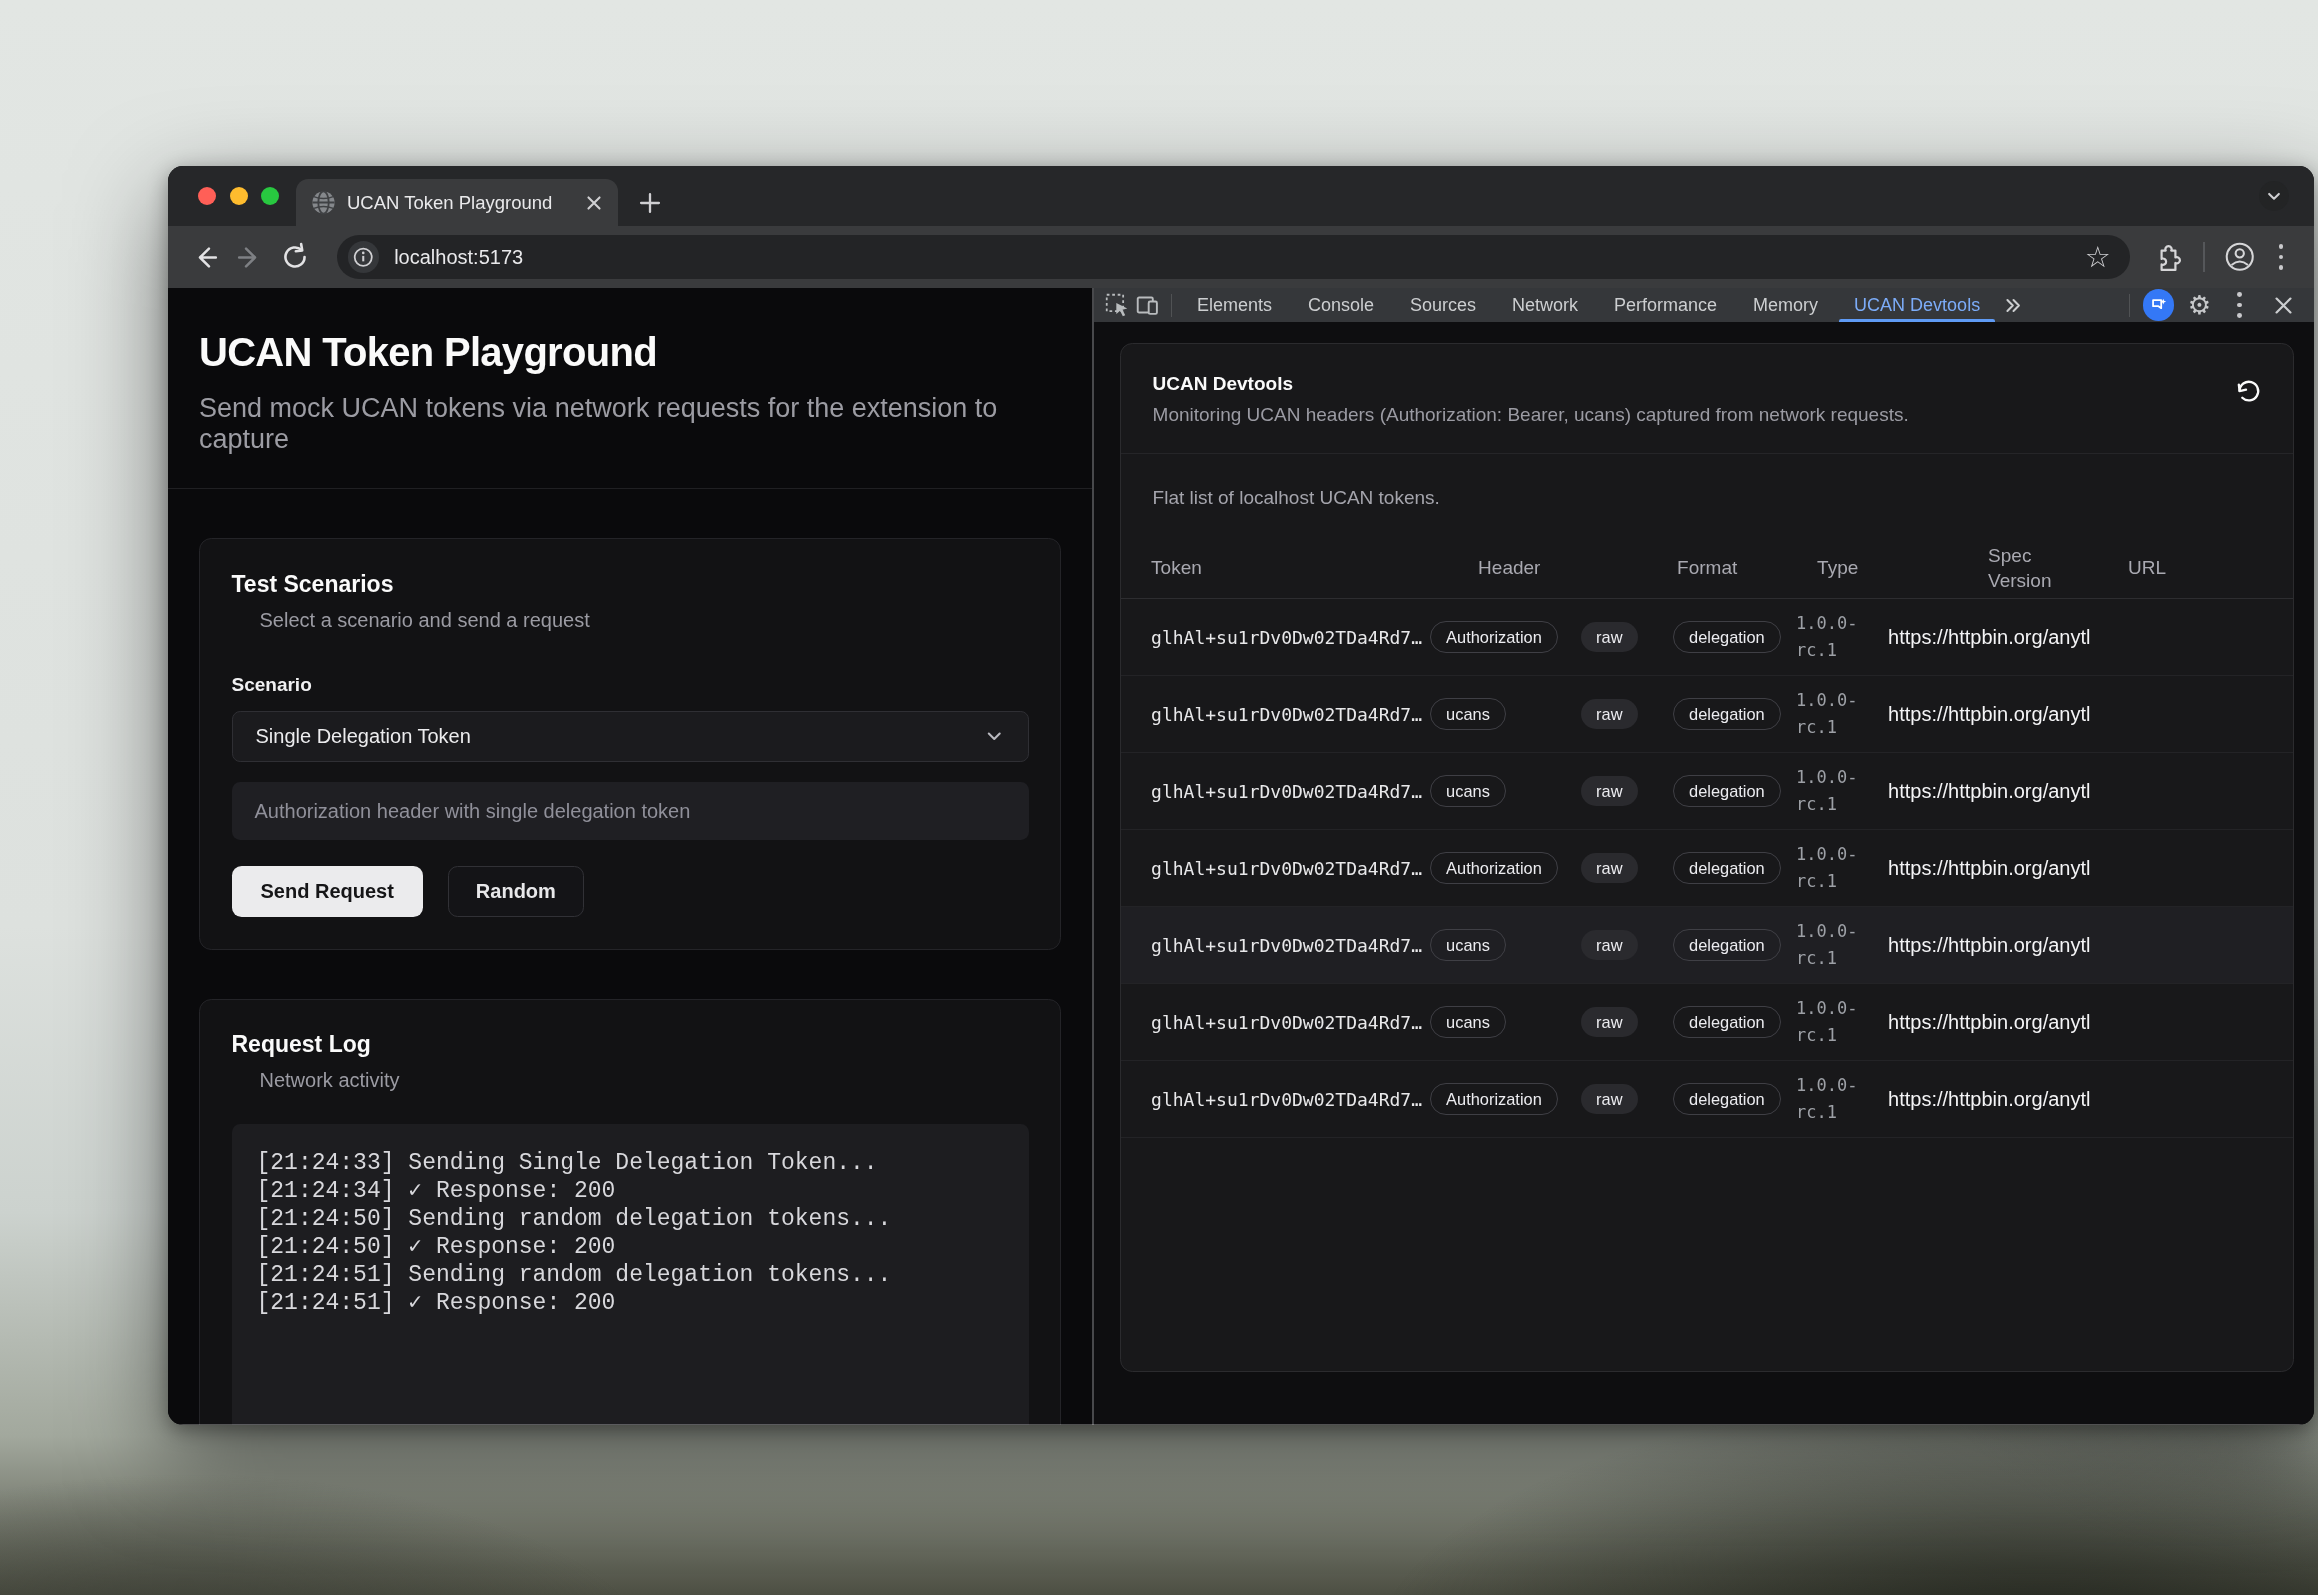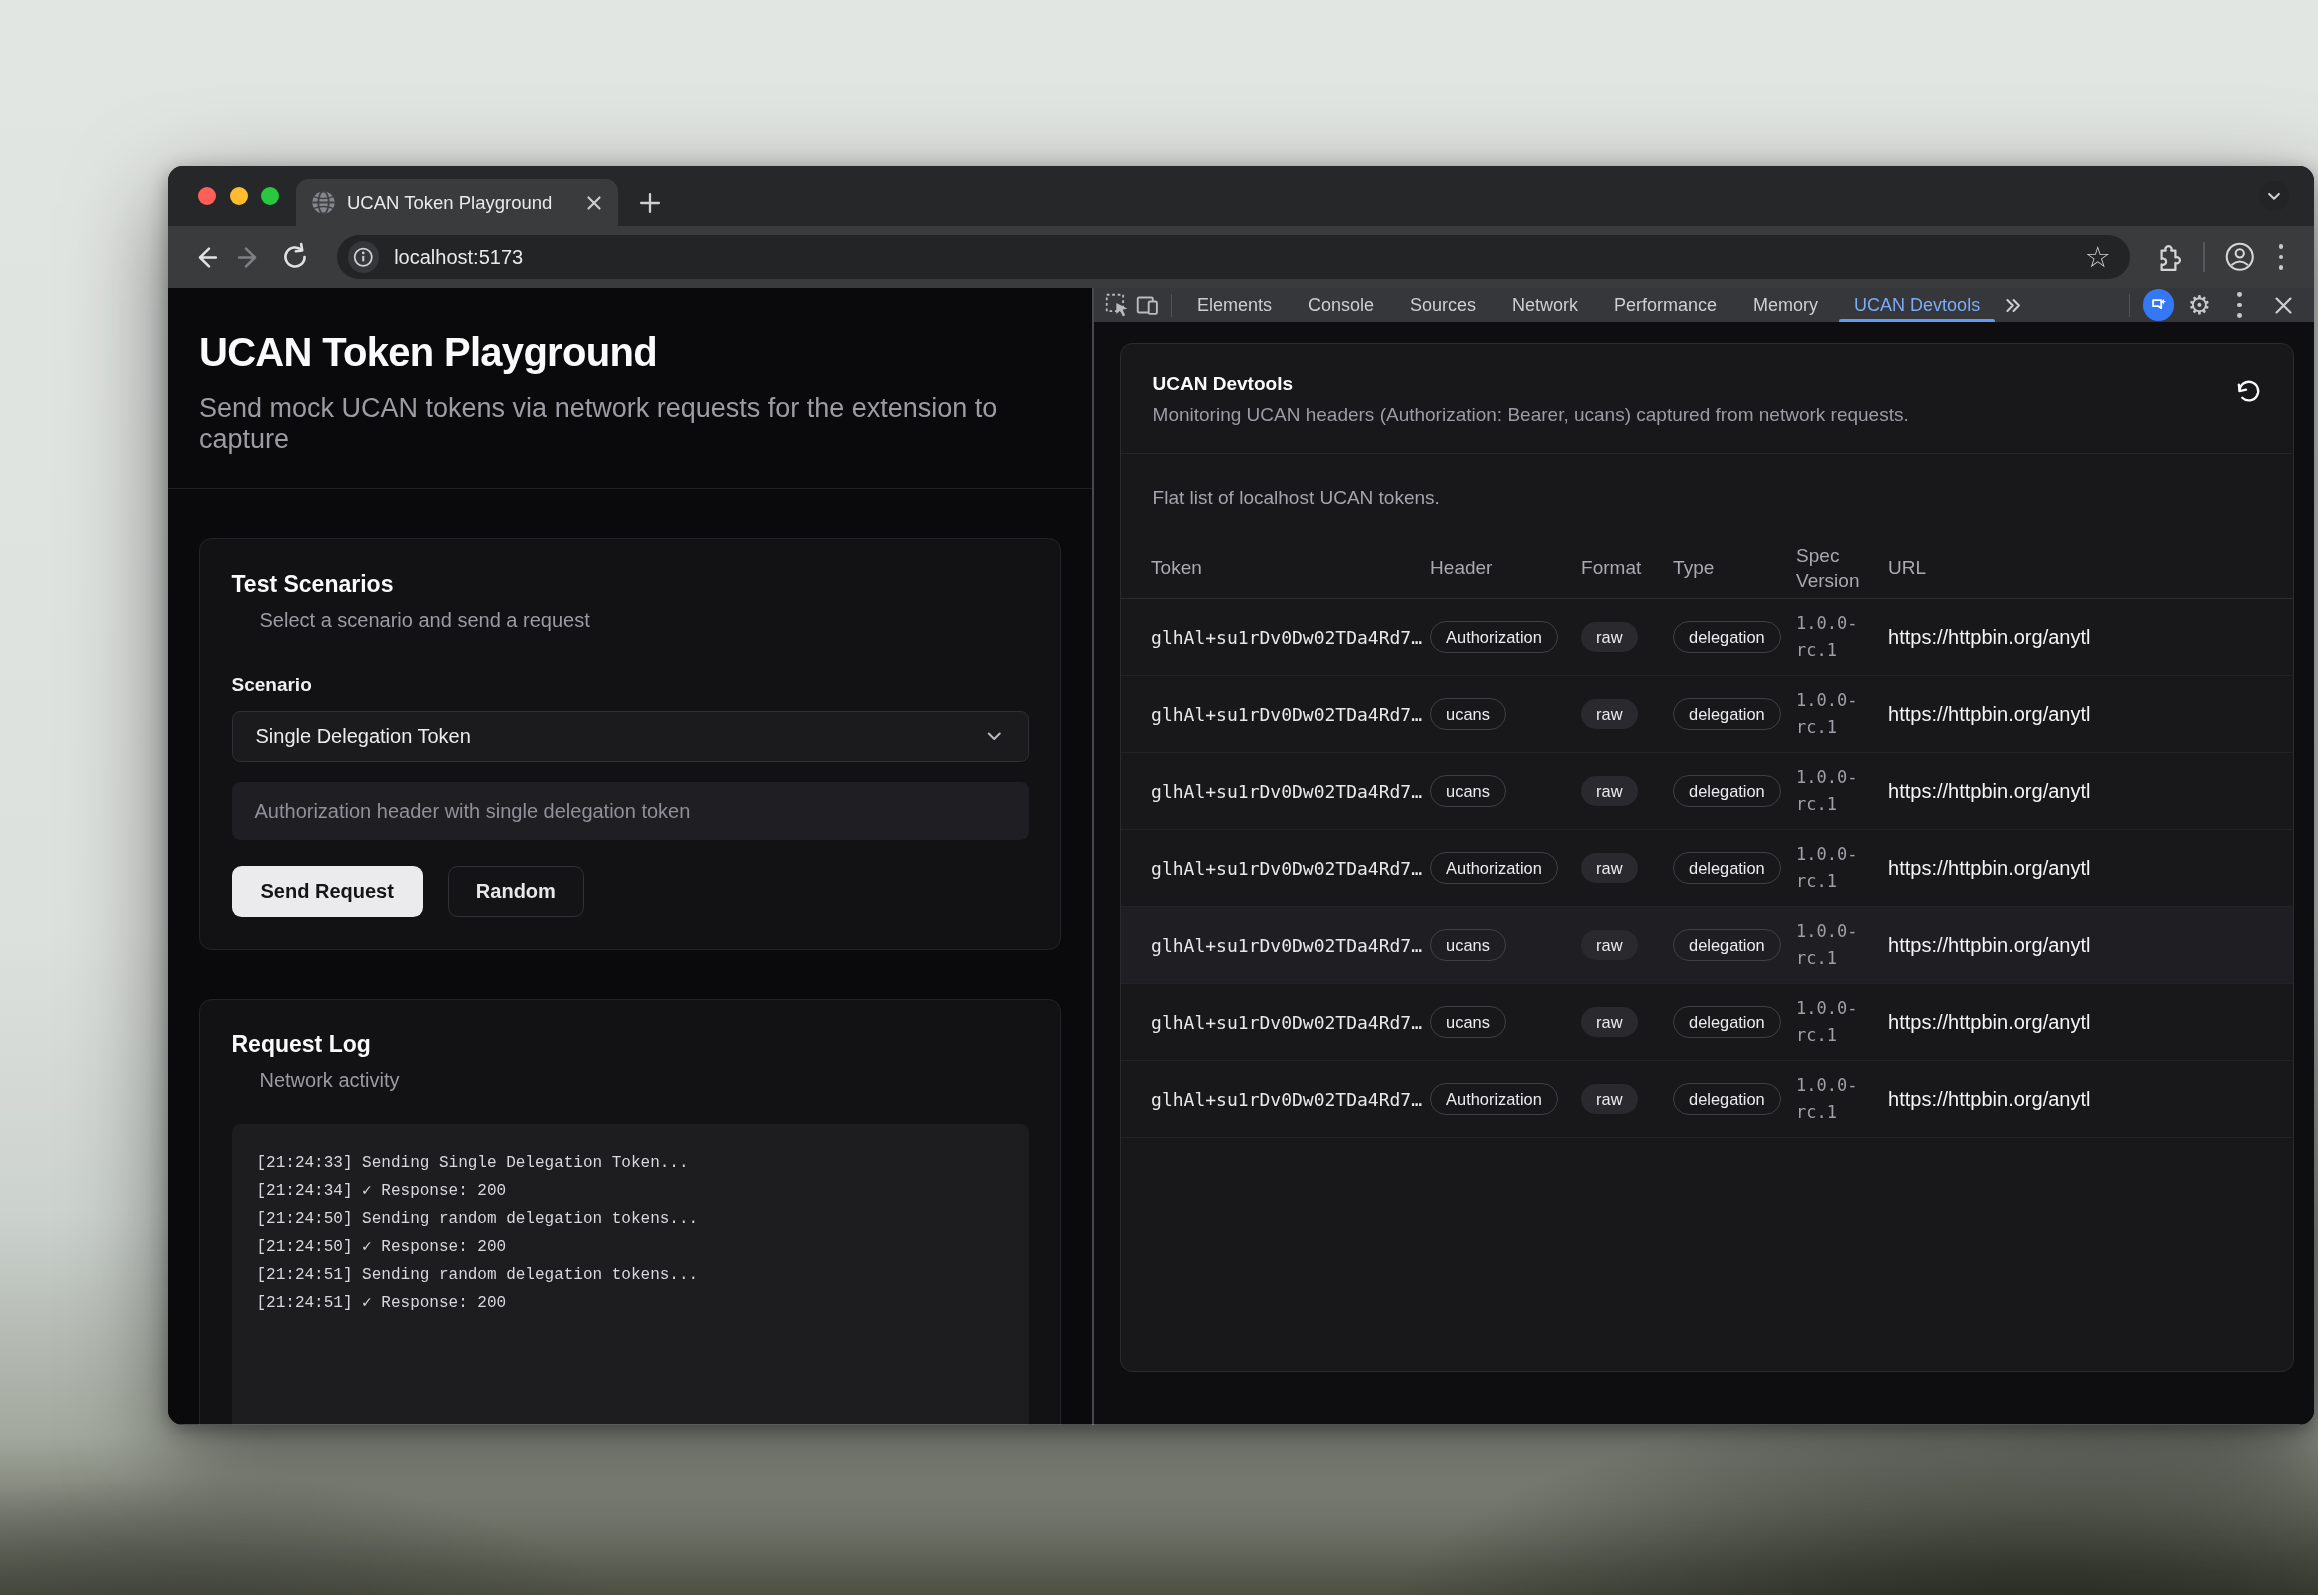--- a/index.html
+++ b/index.html
@@ -61,21 +61,21 @@
     margin-top:15px;height:51px;background:#1b1b1e;border:1.4px solid #2f2f34;border-radius:8.2px;
     display:flex;align-items:center;padding:0 23px;box-sizing:border-box;
   }
   .select span{font-size:20px;color:#ececee;flex:1;}
   .descbox{margin-top:20.5px;height:58px;background:#1f1f23;border-radius:8.2px;display:flex;align-items:center;padding:0 23px;box-sizing:border-box;}
   .descbox span{font-size:20px;color:#90909a;}
   .btnrow{margin-top:26px;display:flex;gap:25px;}
   .btn-primary{height:51px;padding:0 29px;background:#ebebed;color:#151517;font-size:20px;font-weight:bold;border-radius:9.6px;display:flex;align-items:center;}
   .btn-secondary{height:51px;padding:0 27px;background:#141417;color:#e8e8ea;font-size:20px;font-weight:bold;border:1.4px solid #313136;border-radius:9.6px;display:flex;align-items:center;box-sizing:border-box;}
   .logbox{margin-top:31.5px;background:#1d1d20;border-radius:8.2px;padding:25px;height:346px;box-sizing:border-box;overflow:hidden;}
-  .logline{font-family:"Liberation Mono", monospace;font-size:16px;color:#d8d8dc;line-height:28px;white-space:pre;}
+  .logline{font-family:"Liberation Mono", monospace;font-size:23px;color:#d8d8dc;line-height:28px;white-space:pre;}
   
   .dtbar{height:34px;background:#35373a;display:flex;align-items:center;padding:0 6.8px;flex:0 0 auto;}
   .dticon{width:31.5px;height:31.5px;display:flex;align-items:center;justify-content:center;}
   .dtsep{width:1.4px;height:23px;background:#505254;margin:0 6.8px;}
   .dttab{font-size:18px;color:#ccced0;padding:0 18px;height:34px;display:flex;align-items:center;position:relative;white-space:nowrap;}
   .dttab.active{color:#7cacf8;}
   .dttab.active::after{content:"";position:absolute;left:2.7px;right:2.7px;bottom:0;height:3.4px;background:#5f9bf5;border-radius:2.1px 2.1px 0 0;}
   .dtright{margin-left:auto;display:flex;align-items:center;}
   .aibtn{width:31.5px;height:31.5px;border-radius:50%;background:#3478f6;display:flex;align-items:center;justify-content:center;margin:0 5.5px;}
   .gear{font-size:26px;color:#c6c8ca;margin:0 8.2px;line-height:1;}
@@ -87,21 +87,21 @@
   .panelhead{padding:29px 31.5px 27px 31.5px;border-bottom:1.4px solid #252528;position:relative;}
   .paneltitle{font-size:19px;font-weight:bold;color:#fafafa;}
   .paneldesc{font-size:19px;color:#9b9ba3;margin-top:9.6px;}
   .refresh{position:absolute;right:30px;top:33px;}
   .caption{font-size:19px;color:#a4a4ac;padding:33px 31.5px 0 31.5px;}
   .ttable{margin-top:30px;}
   .trow{
     display:grid;grid-template-columns:279px 151px 92px 123px 92px 1fr;
     align-items:center;padding:0 30px;border-bottom:0.7px solid #232326;min-height:77px;box-sizing:border-box;
   }
-  .trow.head{min-height:60px;color:#a9a9b1;font-size:19px;border-bottom:1.4px solid #2d2d30;}
+  .trow.head{min-height:60px;color:#a9a9b1;font-size:19px;border-bottom:1.4px solid #2d2d30;gap:48px;}
   .trow.head .hc{line-height:1.3;}
   .trow.hl{background:#1f1f23;}
   .tok{font-family:"DejaVu Sans Mono", monospace;font-size:18px;color:#e8e8ea;white-space:nowrap;overflow:hidden;}
   .pill{display:inline-flex;align-items:center;font-size:16.4px;color:#ececf0;border-radius:684px;padding:5.5px 15px;white-space:nowrap;}
   .pill.outline{border:1.4px solid #3f3f45;}
   .pill.fill{background:#2a2a2e;}
   .spec{font-family:"DejaVu Sans Mono", monospace;font-size:17px;color:#9da0a6;line-height:1.6;width:82px;overflow-wrap:break-word;}
   .urlcell{font-size:20px;color:#f4f4f6;white-space:nowrap;overflow:hidden;}
   svg{display:block;}
 </style>

